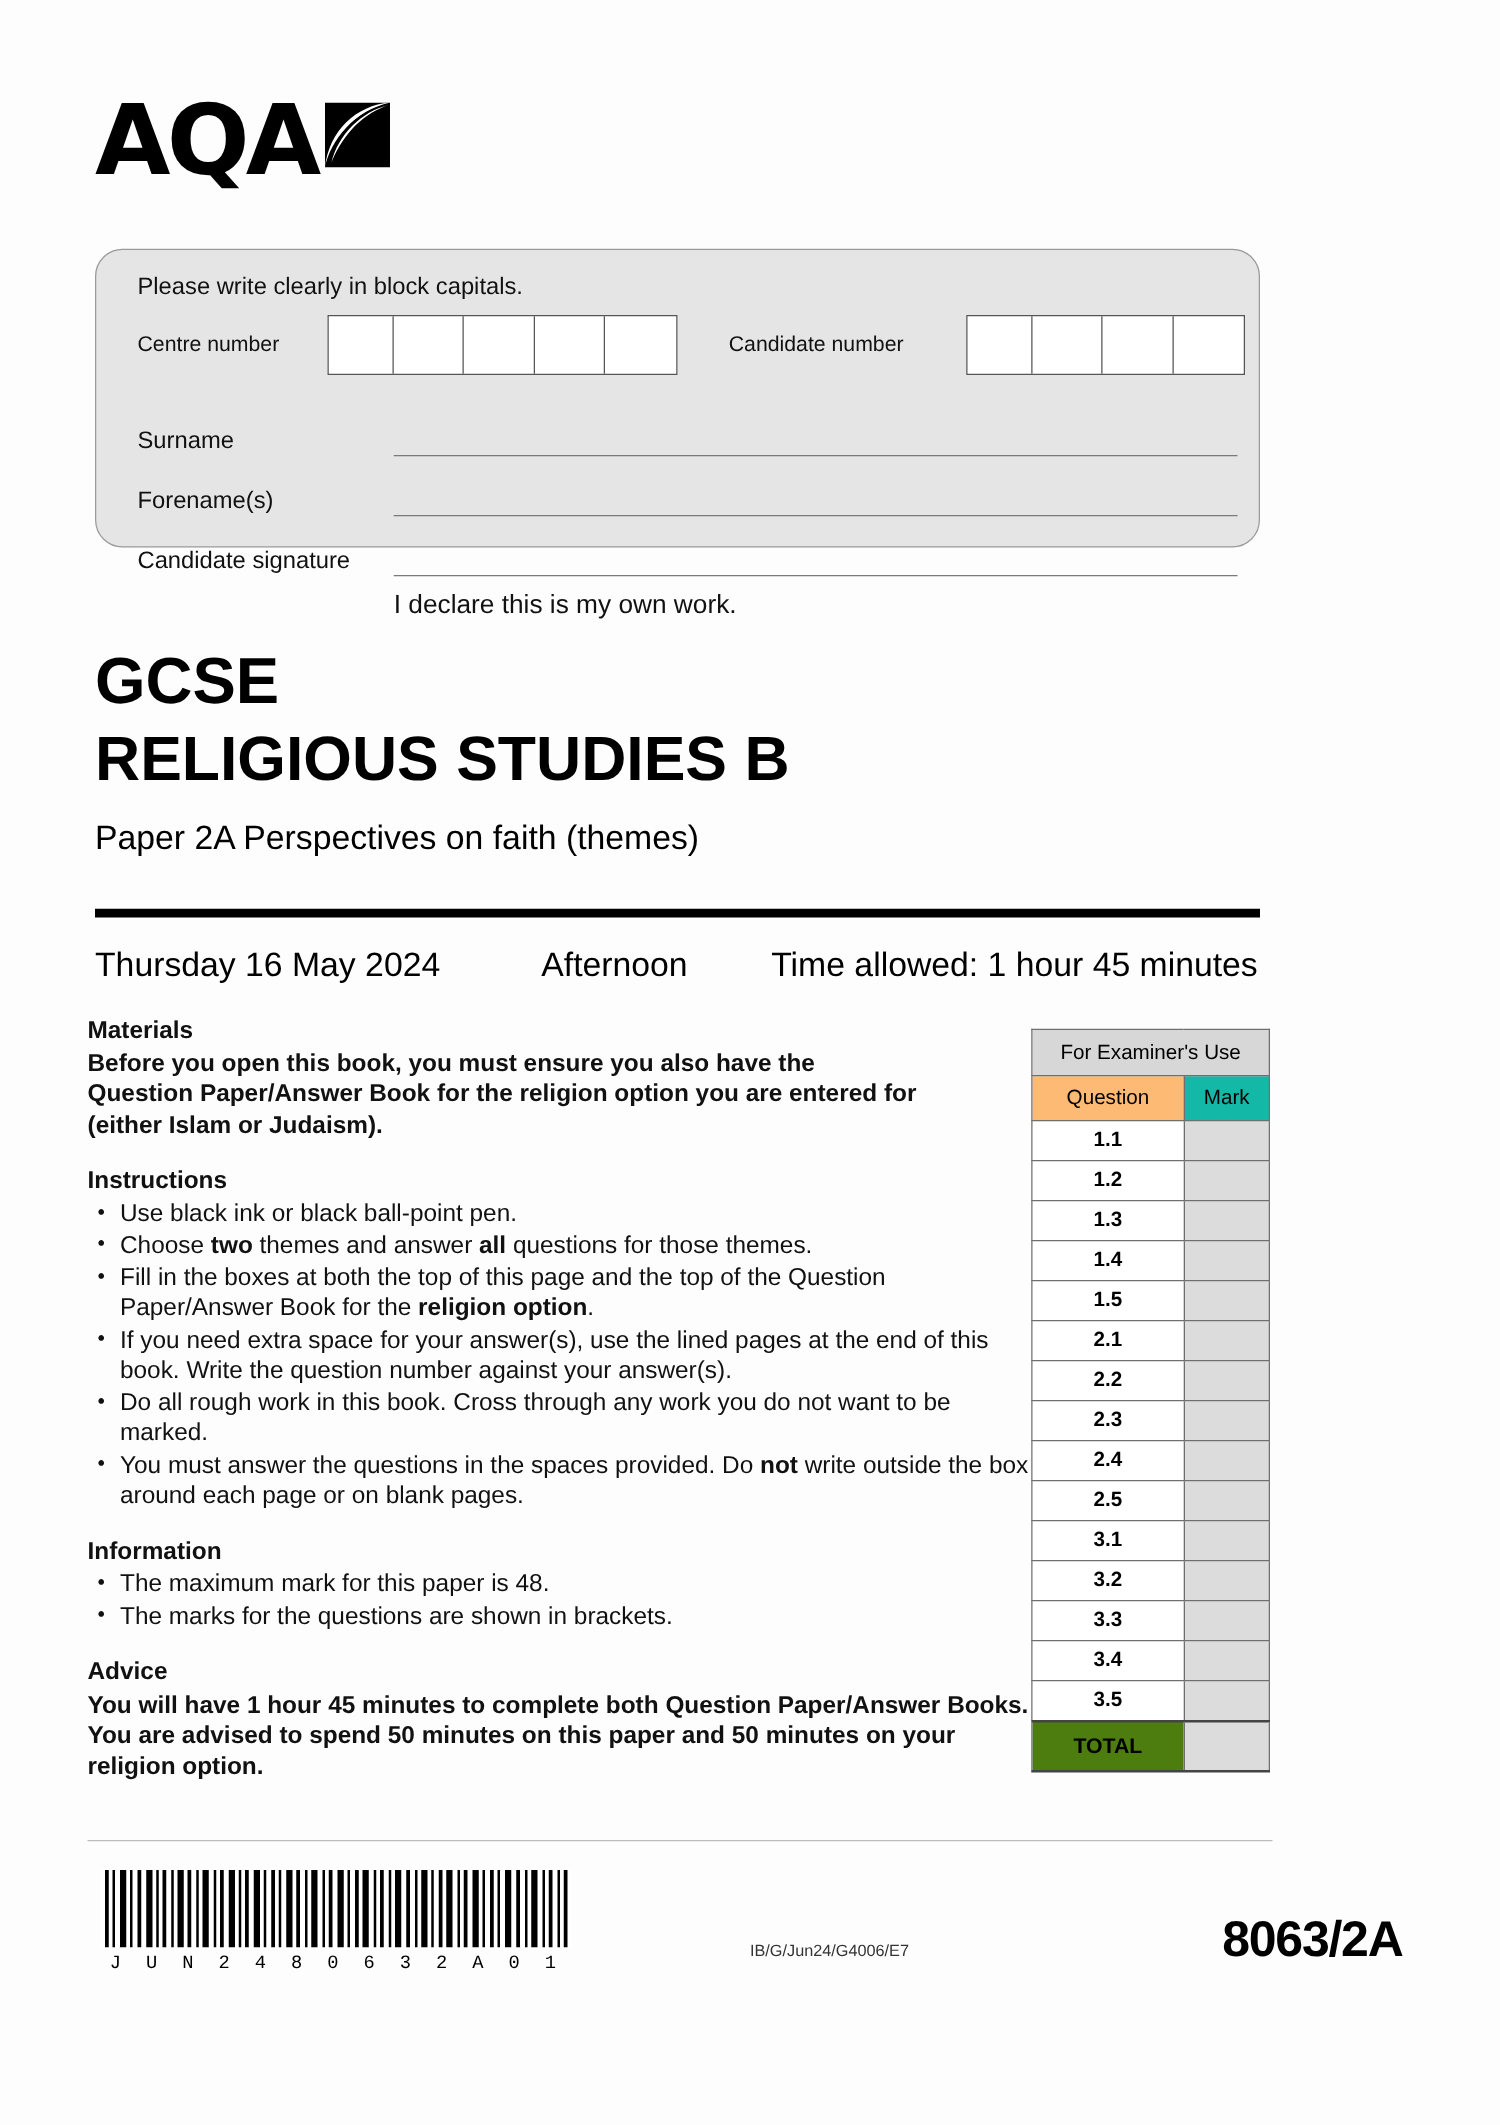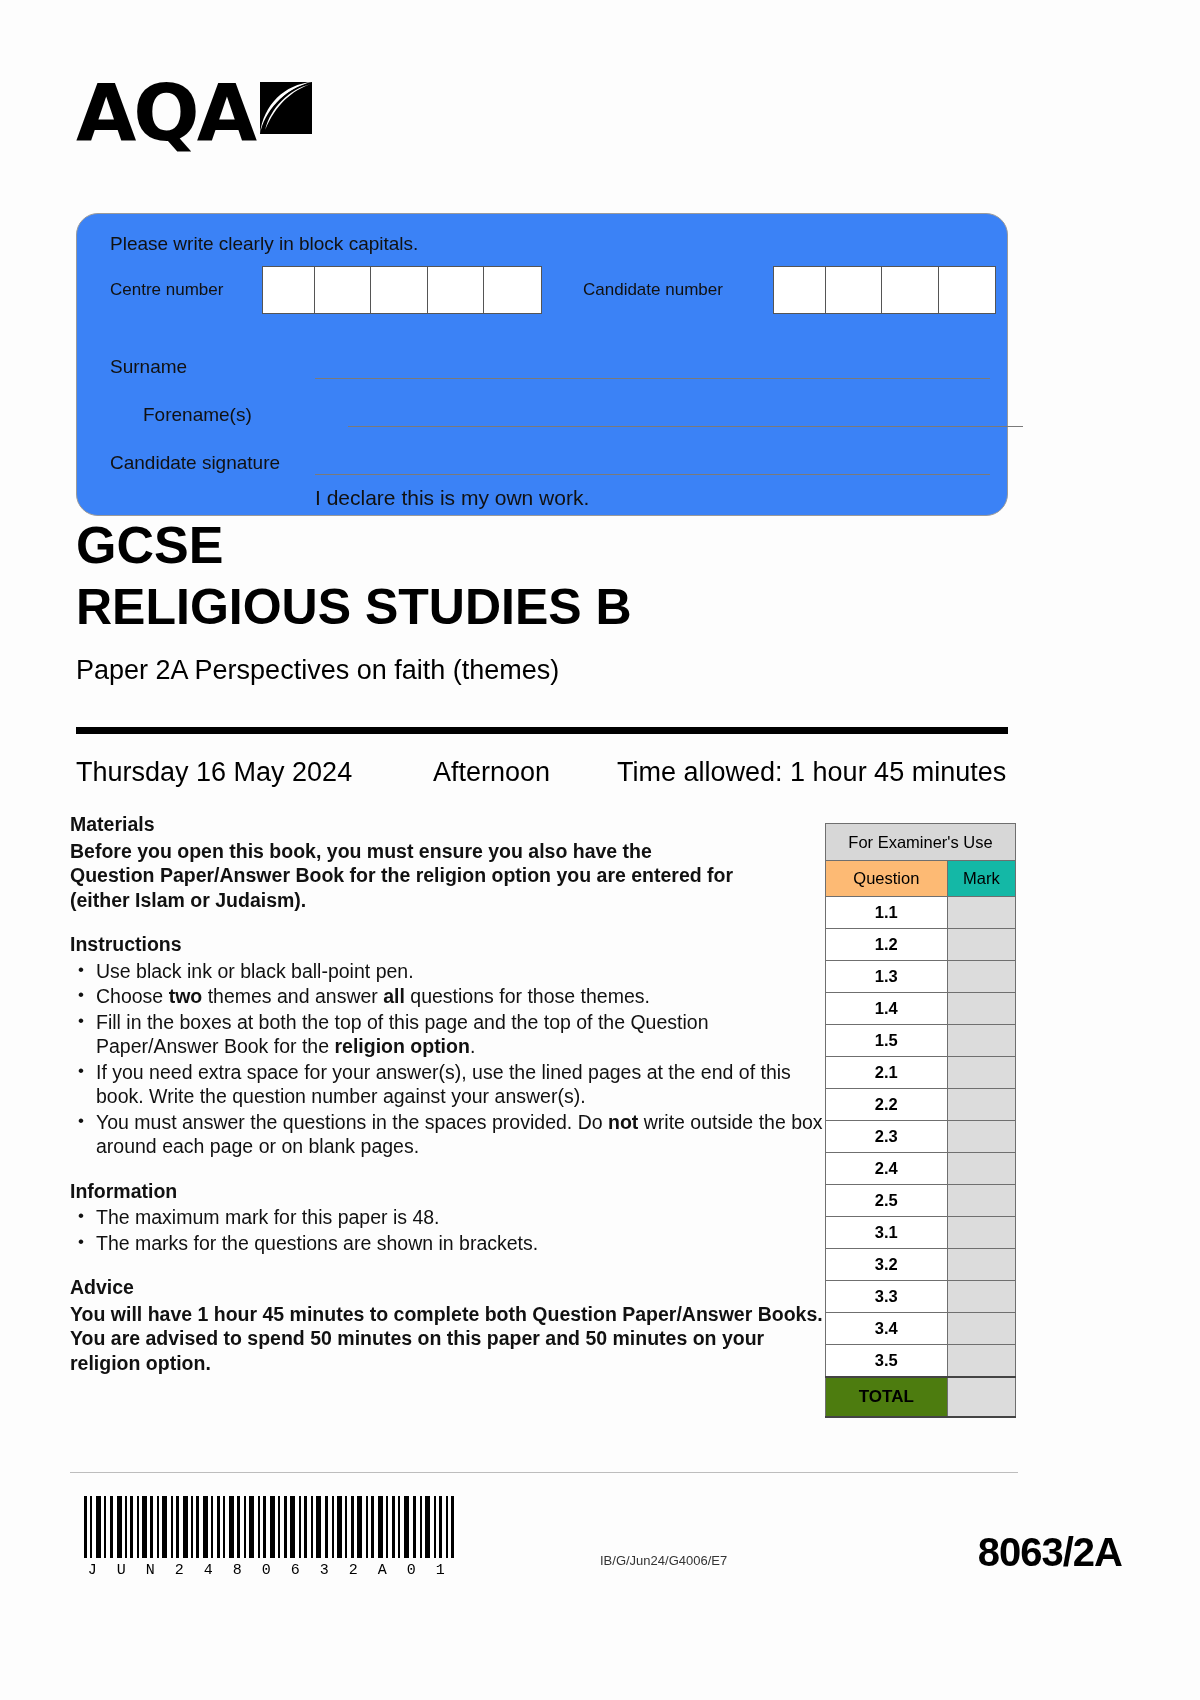--- a/index.html
+++ b/index.html
@@ -16,39 +16,39 @@
   .logo{position:absolute;left:76px;top:78px;display:flex;align-items:flex-start;}
   .logo-text{
     font-family:"DejaVu Sans", sans-serif;
     font-weight:700;font-size:78px;line-height:70px;letter-spacing:-3px;
     color:#000;
   }
   .logo-mark{width:52px;height:52px;margin-left:6px;margin-top:4px;}
 
   
   .cand-box{
-    position:absolute;left:76px;top:213px;width:932px;height:303px;
-    border:1px solid #9a9a9a;border-radius:22px;background:#3b82f6;
+    position:absolute;left:76px;top:199px;width:932px;height:239px;
+    border:1px solid #9a9a9a;border-radius:22px;background:#e5e5e5;
     box-sizing:border-box;
   }
   .cand-note{position:absolute;left:33px;top:19px;font-size:19px;color:#111;}
   .num-label{font-size:17px;color:#111;display:inline-block;vertical-align:middle;}
   .boxes{display:inline-block;vertical-align:middle;border:1px solid #555;height:48px;box-sizing:border-box;background:#fff;}
   .boxes span{display:inline-block;width:52px;height:46px;border-right:1px solid #555;box-sizing:border-box;}
   .boxes span:last-child{border-right:none;}
 
   .centre-wrap{position:absolute;left:33px;top:52px;display:flex;align-items:center;}
   .centre-wrap .num-label{width:152px;}
   .candidate-wrap{position:absolute;left:506px;top:52px;display:flex;align-items:center;}
   .candidate-wrap .num-label{width:190px;}
 
   .field-row{position:absolute;left:33px;display:flex;align-items:flex-start;width:880px;}
   .field-row .f-label{font-size:19px;color:#111;width:205px;flex:none;padding-bottom:4px;}
   .field-row .f-line{flex:1;border-bottom:1px solid #7a7a7a;height:22px;}
-  .r1{top:142px;} .r2{top:190px;margin-left:33px;} .r3{top:238px;}
+  .r1{top:142px;} .r2{top:190px;} .r3{top:238px;}
   .declare{position:absolute;left:238px;top:272px;font-size:21px;color:#111;}
 
   
   .t-gcse{position:absolute;left:76px;top:515px;font-size:52px;font-weight:700;letter-spacing:0px;}
   .t-subject{position:absolute;left:76px;top:578px;font-size:50px;font-weight:700;letter-spacing:0px;}
   .t-paper{position:absolute;left:76px;top:655px;font-size:27px;font-weight:400;}
 
   .rule-thick{position:absolute;left:76px;top:727px;width:932px;height:7px;background:#000;}
 
   .datebar{position:absolute;left:76px;top:757px;width:940px;height:36px;font-size:27px;}
@@ -164,20 +164,21 @@
       <p><b>Before</b><span> you open this book, you must ensure you also have the</span><br><span>Question Paper/Answer Book for the </span><b>religion option</b><span> you are entered for</span><br><span>(</span><b>either</b><span> Islam </span><b>or</b><span> Judaism).</span></p>
     </div>
 
     <div class="sec">
       <h3>Instructions</h3>
       <ul class="b">
         <li><span>Use black ink or black ball-point pen.</span></li>
         <li><span>Choose </span><b>two</b><span> themes and answer </span><b>all</b><span> questions for those themes.</span></li>
         <li><span>Fill in the boxes at both the top of this page and the top of the Question Paper/Answer Book for the </span><b>religion option</b><span>.</span></li>
         <li><span>If you need extra space for your answer(s), use the lined pages at the end of this book.  Write the question number against your answer(s).</span></li>
+        <li><span>Do all rough work in this book.  Cross through any work you do not want to be marked.</span></li>
         <li><span>You must answer the questions in the spaces provided.  Do </span><b>not</b><span> write outside the box around each page or on blank pages.</span></li>
       </ul>
     </div>
 
     <div class="sec">
       <h3>Information</h3>
       <ul class="b">
         <li><span>The maximum mark for this paper is 48.</span></li>
         <li><span>The marks for the questions are shown in brackets.</span></li>
       </ul>

